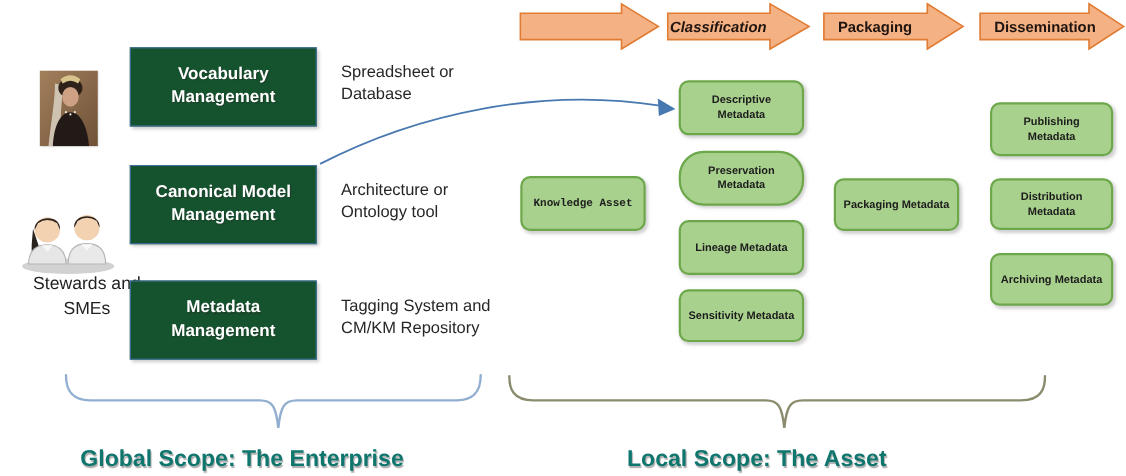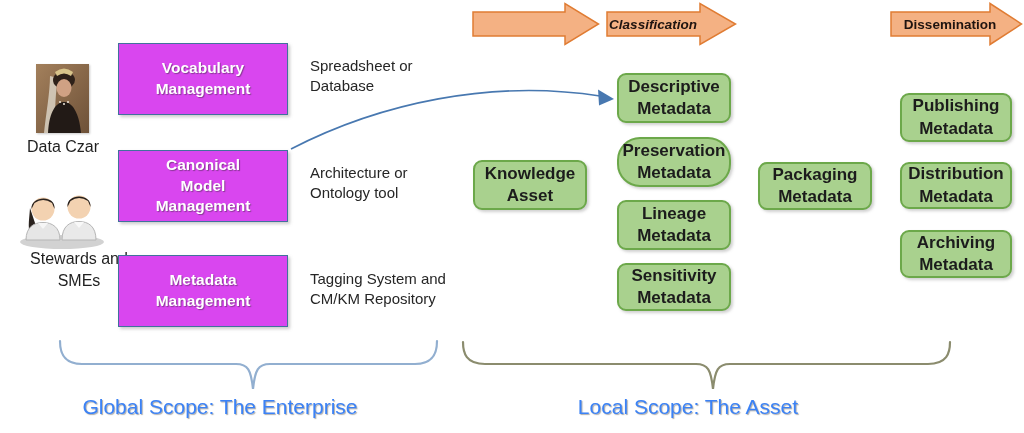--- a/index.html
+++ b/index.html
@@ -4,53 +4,53 @@
 <style>
   html,body{margin:0;padding:0;background:#fff;}
   .canvas{
     position:relative;width:1024px;height:433px;background:#ffffff;
     font-family:"Liberation Sans", sans-serif;overflow:hidden;
   }
 
   
   .bluebox{
     position:absolute;left:118px;width:170px;height:72px;
-    background:#d946ef;border:1px solid #41719C;
+    background:#14532d;border:1px solid #41719C;
     box-shadow:2px 2px 3px rgba(110,110,110,.35);
     display:flex;align-items:center;justify-content:center;text-align:center;
     color:#fff;font-weight:bold;font-size:15.5px;line-height:1.35;
     text-shadow:1px 1px 1px rgba(40,40,40,.45);
-    padding:0 24px;box-sizing:border-box;
+    padding:0 14px;box-sizing:border-box;
   }
   
   .tool{
     position:absolute;left:310px;color:#262626;font-size:15px;line-height:1.3;
   }
   
   .gbox{
     position:absolute;background:#A9D18E;border:2px solid #6CA84A;border-radius:9px;
     box-shadow:2px 2px 3px rgba(120,120,120,.35);
     display:flex;align-items:center;justify-content:center;text-align:center;
-    color:#1c1c1c;font-weight:bold;font-size:17px;line-height:1.3;
+    color:#1c1c1c;font-weight:bold;font-size:10px;line-height:1.3;
     box-sizing:border-box;padding:2px 6px;
   }
   
   .phase{position:absolute;top:2px;height:44px;}
   .phase svg{position:absolute;left:0;top:0;}
   .phase .lbl{
     position:absolute;top:0;height:44px;display:flex;align-items:center;justify-content:center;
     width:100%;color:#1f1410;font-weight:bold;font-size:13.5px;
   }
   
   .actor{
     position:absolute;color:#1f1f1f;font-size:16px;text-align:center;line-height:1.35;
   }
   
   .scope{
-    position:absolute;top:395px;color:#3b82f6;font-weight:normal;font-size:21px;
+    position:absolute;top:406px;color:#0f766e;font-weight:bold;font-size:21px;
     text-align:center;text-shadow:1px 1px 1px rgba(90,90,90,.5);white-space:nowrap;
   }
   .overlay{position:absolute;left:0;top:0;pointer-events:none;}
   .photo{position:absolute;left:36px;top:64px;width:53px;height:69px;box-shadow:1px 1px 2px rgba(120,120,120,.4);}
   .people{position:absolute;left:16px;top:188px;width:92px;height:62px;}
 </style>
 </head>
 <body>
 
 <div class="canvas">
@@ -68,21 +68,20 @@
       <ellipse cx="28" cy="16" rx="11" ry="9" fill="#2e2119"></ellipse>
       <path d="M19,8 Q28,1 37,8 L35,12 Q28,7 21,12 Z" fill="#d8c48a"></path>
       <ellipse cx="28" cy="24" rx="7.5" ry="9" fill="#cfa184"></ellipse>
       <path d="M12,69 C13,48 20,38 28,38 C36,38 43,48 45,69 Z" fill="#221a16"></path>
       <path d="M22,38 Q28,46 34,38 Q31,42 28,42 Q25,42 22,38 Z" fill="#e8e2d4" opacity="0.85"></path>
       <circle cx="24" cy="38" r="1" fill="#efe9dd"></circle>
         <circle cx="28" cy="40" r="1" fill="#efe9dd"></circle>
         <circle cx="32" cy="38" r="1" fill="#efe9dd"></circle>
     </svg>
   </div>
-  <div class="actor" style="left:20px;top:136px;width:86px;">Data Czar</div>
 
   <div class="people">
     <svg width="92" height="62" viewBox="0 0 92 62">
       <ellipse cx="46" cy="54" rx="42" ry="7" fill="#d2d2d2"></ellipse>
 
       <g>
         <path d="M14,20 C13,34 11,42 16,50 L22,44 Z" fill="#2a231f"></path>
         <circle cx="27" cy="21" r="11.5" fill="#f3d2b1"></circle>
         <path d="M15.5,21 C14,8 40,6 38.5,21 L36,15 Q27,9 18.5,15 Z" fill="#2a231f"></path>
         <path d="M10,52 C10,39 18,34.5 27,34.5 C36,34.5 44,39 44,52 Z" fill="#e6e6e6" stroke="#b5b5b5" stroke-width="1"></path>
@@ -111,28 +110,34 @@
     <svg width="128" height="44" viewBox="0 0 128 44">
       <polygon points="1,10 93,10 93,1.5 126.5,22 93,42.5 93,34 1,34" fill="#F4B183" stroke="#E07C33" stroke-width="1.5"></polygon>
     </svg>
   </div>
   <div class="phase" style="left:606px;width:131px;">
     <svg width="131" height="44" viewBox="0 0 131 44">
       <polygon points="1,10 94,10 94,1.5 129.5,22 94,42.5 94,34 1,34" fill="#F4B183" stroke="#E07C33" stroke-width="1.5"></polygon>
     </svg>
     <span class="lbl" style="width:94px;font-style:italic;">Classification</span>
   </div>
+  <div class="phase" style="left:748px;width:129px;">
+    <svg width="129" height="44" viewBox="0 0 129 44">
+      <polygon points="1,10 95,10 95,1.5 127.5,22 95,42.5 95,34 1,34" fill="#F4B183" stroke="#E07C33" stroke-width="1.5"></polygon>
+    </svg>
+    <span class="lbl" style="width:95px;">Packaging</span>
+  </div>
   <div class="phase" style="left:890px;width:133px;">
     <svg width="133" height="44" viewBox="0 0 133 44">
       <polygon points="1,10 100,10 100,1.5 131.5,22 100,42.5 100,34 1,34" fill="#F4B183" stroke="#E07C33" stroke-width="1.5"></polygon>
     </svg>
     <span class="lbl" style="width:100px;padding-left:10px;">Dissemination</span>
   </div>
 
-  <div class="gbox" style="left:473px;top:160px;width:114px;height:50px;">Knowledge Asset</div>
+  <div class="gbox" style="left:473px;top:160px;width:114px;height:50px;font-family:Liberation Mono, monospace;">Knowledge Asset</div>
 
   <div class="gbox" style="left:617px;top:73px;width:114px;height:50px;">Descriptive Metadata</div>
   <div class="gbox" style="left:617px;top:137px;width:114px;height:50px;border-radius:23px;">Preservation Metadata</div>
   <div class="gbox" style="left:617px;top:200px;width:114px;height:50px;">Lineage Metadata</div>
   <div class="gbox" style="left:617px;top:263px;width:114px;height:48px;">Sensitivity Metadata</div>
 
   <div class="gbox" style="left:758px;top:162px;width:114px;height:48px;">Packaging Metadata</div>
 
   <div class="gbox" style="left:900px;top:93px;width:112px;height:49px;">Publishing Metadata</div>
   <div class="gbox" style="left:900px;top:162px;width:112px;height:47px;">Distribution Metadata</div>

